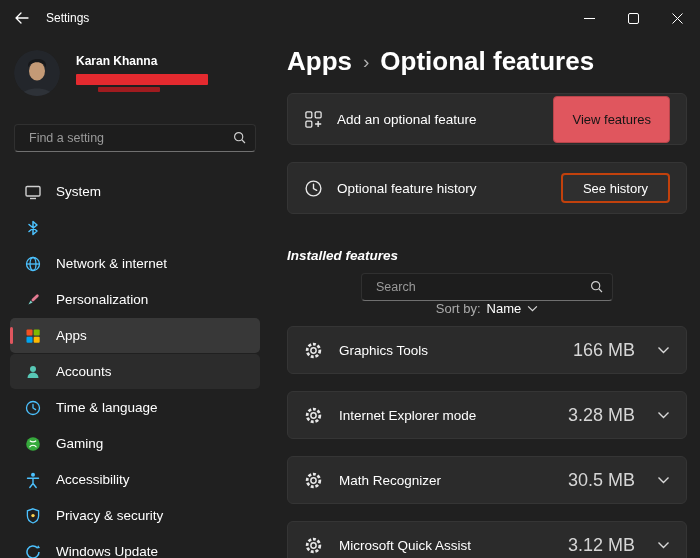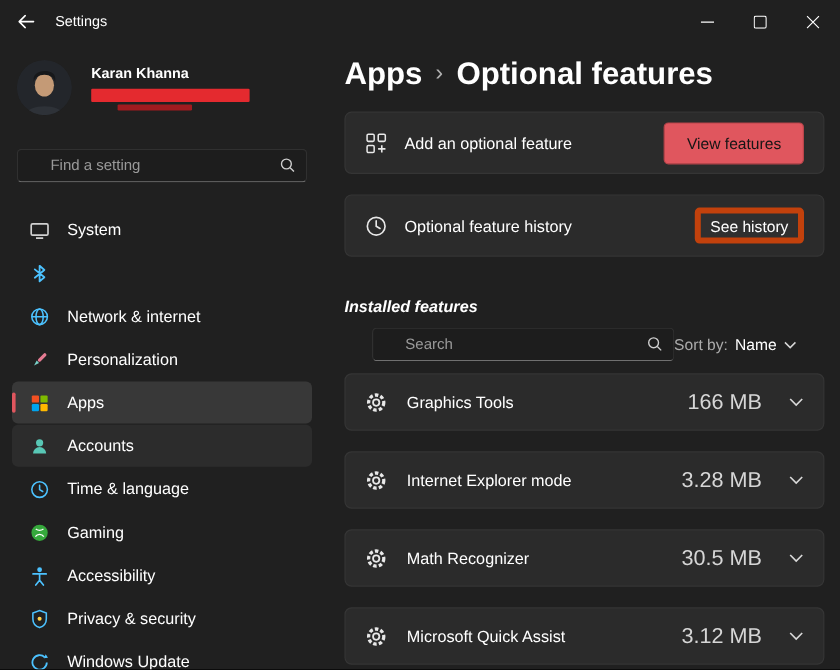--- a/index.html
+++ b/index.html
@@ -17,45 +17,45 @@
   .user-row{display:flex;align-items:center;gap:16px;padding:14px 0 0 14px;}
   .avatar{width:46px;height:46px;border-radius:50%;overflow:hidden;flex:0 0 auto;}
   .user-meta{display:flex;flex-direction:column;}
   .user-name{font-size:12px;font-weight:bold;}
   .redact-bar{margin-top:6px;width:132px;height:11px;background:var(--redaction);border-radius:1px;}
   .redact-bar2{margin-top:2px;margin-left:22px;width:62px;height:5px;background:#a01b1f;border-radius:1px;}
   .side-search{margin:28px 14px 0 14px;position:relative;}
   .side-search input, .list-search input{
       width:100%;box-sizing:border-box;height:28px;background:#1d1d1d;border:1px solid #303030;
       border-bottom:1px solid #707070;border-radius:4px;color:#fff;font-size:12.5px;
-      padding:0 28px 0 27px;outline:none;font-family:"Liberation Sans",sans-serif;}
+      padding:0 28px 0 14px;outline:none;font-family:"Liberation Sans",sans-serif;}
   .side-search input::placeholder, .list-search input::placeholder{color:#9a9a9a;}
   .search-glyph{position:absolute;right:8px;top:6px;pointer-events:none;}
   .nav{margin-top:22px;}
   .nav-item{position:relative;display:flex;align-items:center;gap:14px;height:35px;margin:1px 10px;
             padding-left:14px;border-radius:5px;cursor:pointer;font-size:13.5px;}
   .nav-item.selected{background:#383838;}
   .nav-item.hovered{background:#2c2c2c;}
   .sel-pill{position:absolute;left:0;top:9px;width:3px;height:17px;border-radius:2px;background:var(--accent);}
   .nav-ic{width:18px;height:18px;flex:0 0 auto;display:flex;}
   
   .main{position:absolute;left:287px;top:36px;width:400px;bottom:0;}
   .breadcrumb{margin-top:10px;display:flex;align-items:center;font-size:26px;font-weight:600;}
   .crumb-sep{font-size:19px;color:#b0b0b0;margin:0 11px;font-weight:400;}
   .action-card{height:52px;background:#2b2b2b;border:1px solid #353535;border-radius:6px;
                display:flex;align-items:center;padding:0 16px;box-sizing:border-box;}
   .action-card.first{margin-top:16px;}
   .action-card.second{margin-top:17px;}
   .card-label{font-size:13.5px;margin-left:14px;flex:1;}
   .accent-btn{background:var(--accent);color:#151515;border:1px solid #b8444a;border-radius:4px;
-              height:35px;padding:0 18px;font-size:13px;cursor:pointer;font-family:"Liberation Sans",sans-serif;text-align:center;}
-  .std-btn{background:#2f2f2f;color:#fff;border:5px solid #c2410c;border-radius:4px;
-           height:30px;padding:0 8px;font-size:13px;cursor:pointer;font-family:"Liberation Sans",sans-serif;}
+              height:47px;padding:0 18px;font-size:13px;cursor:pointer;font-family:"Liberation Sans",sans-serif;text-align:center;}
+  .std-btn{background:#2f2f2f;color:#fff;border:2px solid #c2410c;border-radius:4px;
+           height:30px;padding:0 20px;font-size:13px;cursor:pointer;font-family:"Liberation Sans",sans-serif;}
   .installed-heading{margin-top:34px;font-size:13.5px;font-weight:bold;font-style:italic;}
-  .list-controls{margin-top:10px;display:flex;align-items:center;justify-content:center;}
+  .list-controls{margin-top:10px;display:flex;align-items:center;justify-content:center;flex-direction:column;}
   .list-search{position:relative;width:252px;}
   .sort-group{display:flex;align-items:center;gap:6px;cursor:pointer;}
   .sort-label{font-size:13px;color:#ababab;}
   .sort-value{font-size:13px;color:#fff;}
   .feature-list{margin-top:10px;}
   .feature-row{height:48px;background:#2b2b2b;border:1px solid #353535;border-radius:6px;
                display:flex;align-items:center;padding:0 16px;box-sizing:border-box;margin-bottom:17px;cursor:pointer;}
   .feat-name{font-size:13.5px;margin-left:16px;flex:1;}
   .feat-size{font-size:18px;color:#d6d6d6;margin-right:22px;}
   svg{display:block;}

